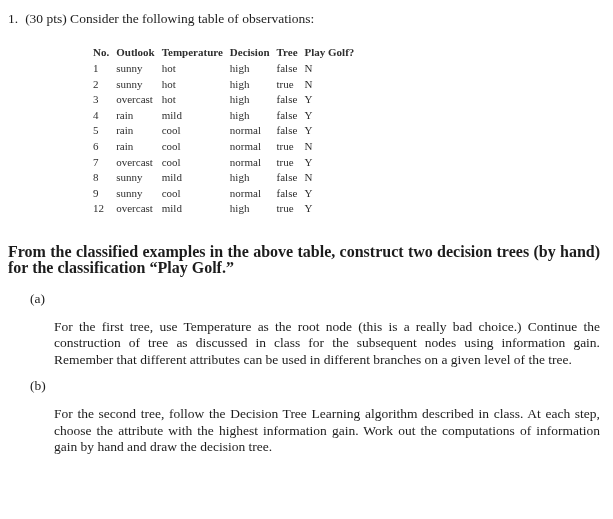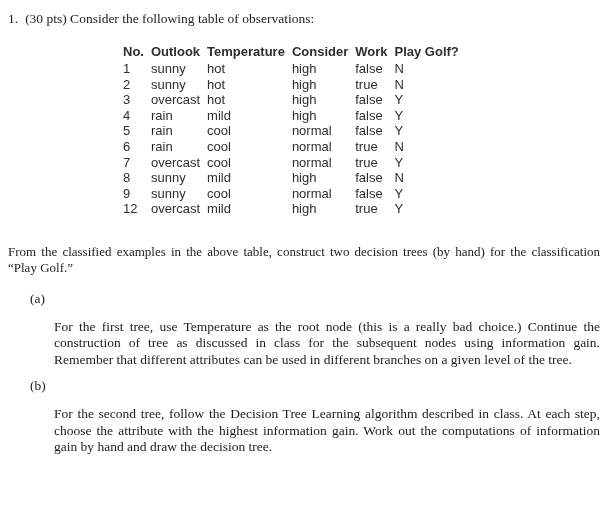--- a/index.html
+++ b/index.html
@@ -20,24 +20,24 @@
     width: 514px;
   }
   .problem-head {
     font-size: 13.5px;
     line-height: 17px;
   }
   .problem-head .num {
     margin-right: 7px;
   }
   table.obs-table {
-    margin: 18px 0 0 115px;
+    margin: 18px 0 0 85px;
     border-collapse: collapse;
-    font-family: Liberation Sans, sans-serif;
-    font-size: 13px;
+    font-family: Liberation Serif, serif;
+    font-size: 11px;
     color: #2e2e2e;
   }
   table.obs-table th {
     text-align: left;
     font-weight: bold;
     white-space: nowrap;
     padding: 0 7px 2px 0;
     line-height: 14px;
   }
   table.obs-table td {
@@ -46,23 +46,24 @@
     padding: 0 7px 0 0;
     line-height: 15.6px;
   }
   table.obs-table th:last-child,
   table.obs-table td:last-child {
     padding-right: 0;
   }
   .para {
     margin: 27px 0 0 0;
     width: 592px;
-    font-size: 13px;
+    font-size: 16px;
     line-height: 16.5px;
     text-align: justify;
+    font-weight: bold;
   }
   .items {
     margin: 14px 0 0 22px;
     width: 570px;
   }
   .item {
     display: flex;
     font-size: 13.5px;
     line-height: 16.5px;
   }
@@ -91,23 +92,23 @@
   <table class="obs-table">
     <thead>
       <tr>
 
           <th>No.</th>
 
           <th>Outlook</th>
 
           <th>Temperature</th>
 
-          <th>Consider</th>
-
-          <th>Work</th>
+          <th>Decision</th>
+
+          <th>Tree</th>
 
           <th>Play Golf?</th>
         </tr>
     </thead>
     <tbody>
 
         <tr>
           <td>1</td>
           <td>sunny</td>
           <td>hot</td>

